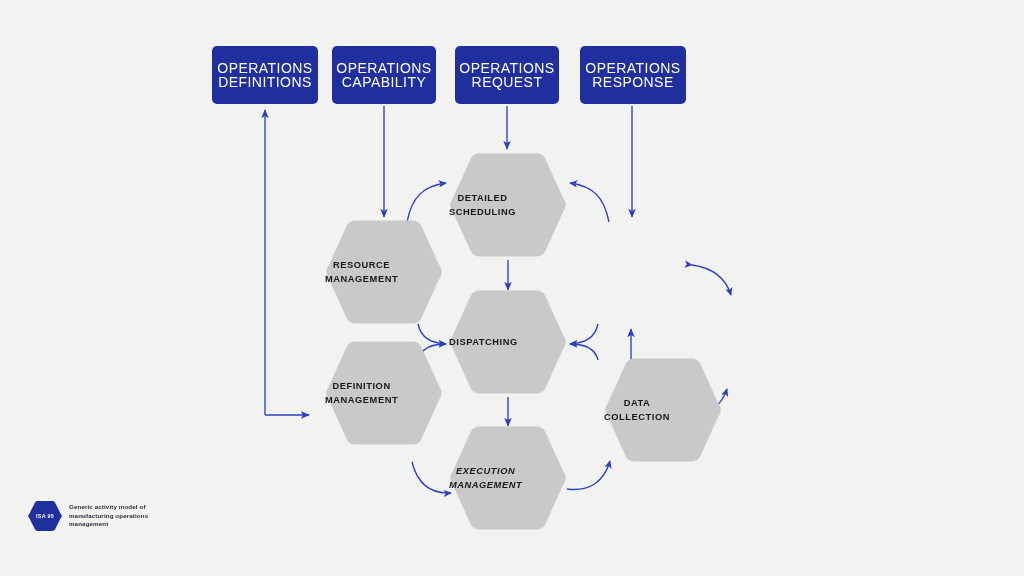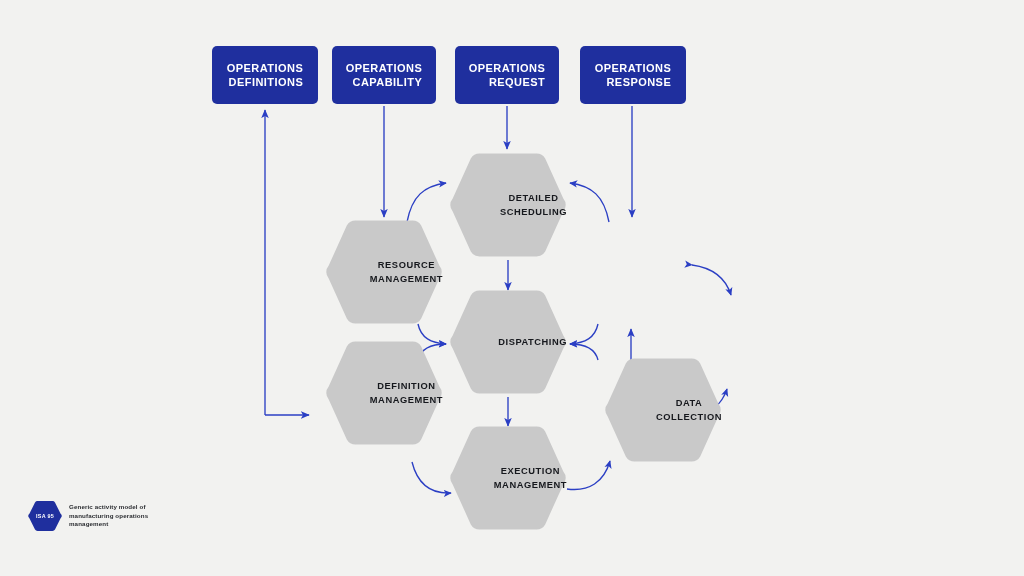--- a/index.html
+++ b/index.html
@@ -32,34 +32,33 @@
     background: #1f2f9e;
     border-radius: 5px;
     display: flex;
     align-items: center;
     justify-content: center;
     text-align: center;
     box-sizing: border-box;
   }
   .io-box .io-label {
     color: #ffffff;
-    font-size: 11px;
-    font-weight: bold;
+    font-size: 14px;
+    font-weight: normal;
     letter-spacing: 0.45px;
     line-height: 14px;
     text-transform: uppercase;
     white-space: pre-line;
-    text-align: right;
   }
   
   .hex {
     position: absolute;
     display: flex;
     align-items: center;
-    justify-content: flex-end;
+    justify-content: flex-start;
     text-align: center;
   }
   .hex .hex-label {
     position: relative;
     z-index: 2;
     color: #16181d;
     font-size: 9.3px;
     font-weight: bold;
     letter-spacing: 0.55px;
     line-height: 14px;
@@ -226,21 +225,21 @@
   </div>
 
   <div class="hex" style="left:604px; top:357px; width:118px; height:106px;">
     <svg class="hex-shape" viewBox="0 0 118 106" preserveAspectRatio="none">
       <path d="M30.5,1.5 H87.5 A10,10 0 0 1 96.2,6.6 L114.3,46.5 A10,10 0 0 1 114.3,59.5 L96.2,99.4 A10,10 0 0 1 87.5,104.5 H30.5 A10,10 0 0 1 21.8,99.4 L3.7,59.5 A10,10 0 0 1 3.7,46.5 L21.8,6.6 A10,10 0 0 1 30.5,1.5 Z" fill="#c9c9c9"></path>
     </svg>
     <div class="hex-label">DATA
 COLLECTION</div>
   </div>
 
-  <div class="hex" style="left:449px; top:425px; width:118px; height:106px;">
+  <div class="hex" style="left:449px; top:425px; width:118px; height:106px;font-style:italic;">
     <svg class="hex-shape" viewBox="0 0 118 106" preserveAspectRatio="none">
       <path d="M30.5,1.5 H87.5 A10,10 0 0 1 96.2,6.6 L114.3,46.5 A10,10 0 0 1 114.3,59.5 L96.2,99.4 A10,10 0 0 1 87.5,104.5 H30.5 A10,10 0 0 1 21.8,99.4 L3.7,59.5 A10,10 0 0 1 3.7,46.5 L21.8,6.6 A10,10 0 0 1 30.5,1.5 Z" fill="#c9c9c9"></path>
     </svg>
     <div class="hex-label">EXECUTION
 MANAGEMENT</div>
   </div>
 
   <div id="footer">
     <div class="badge-wrap">
       <svg class="badge-shape" viewBox="0 0 34 32" preserveAspectRatio="none">

